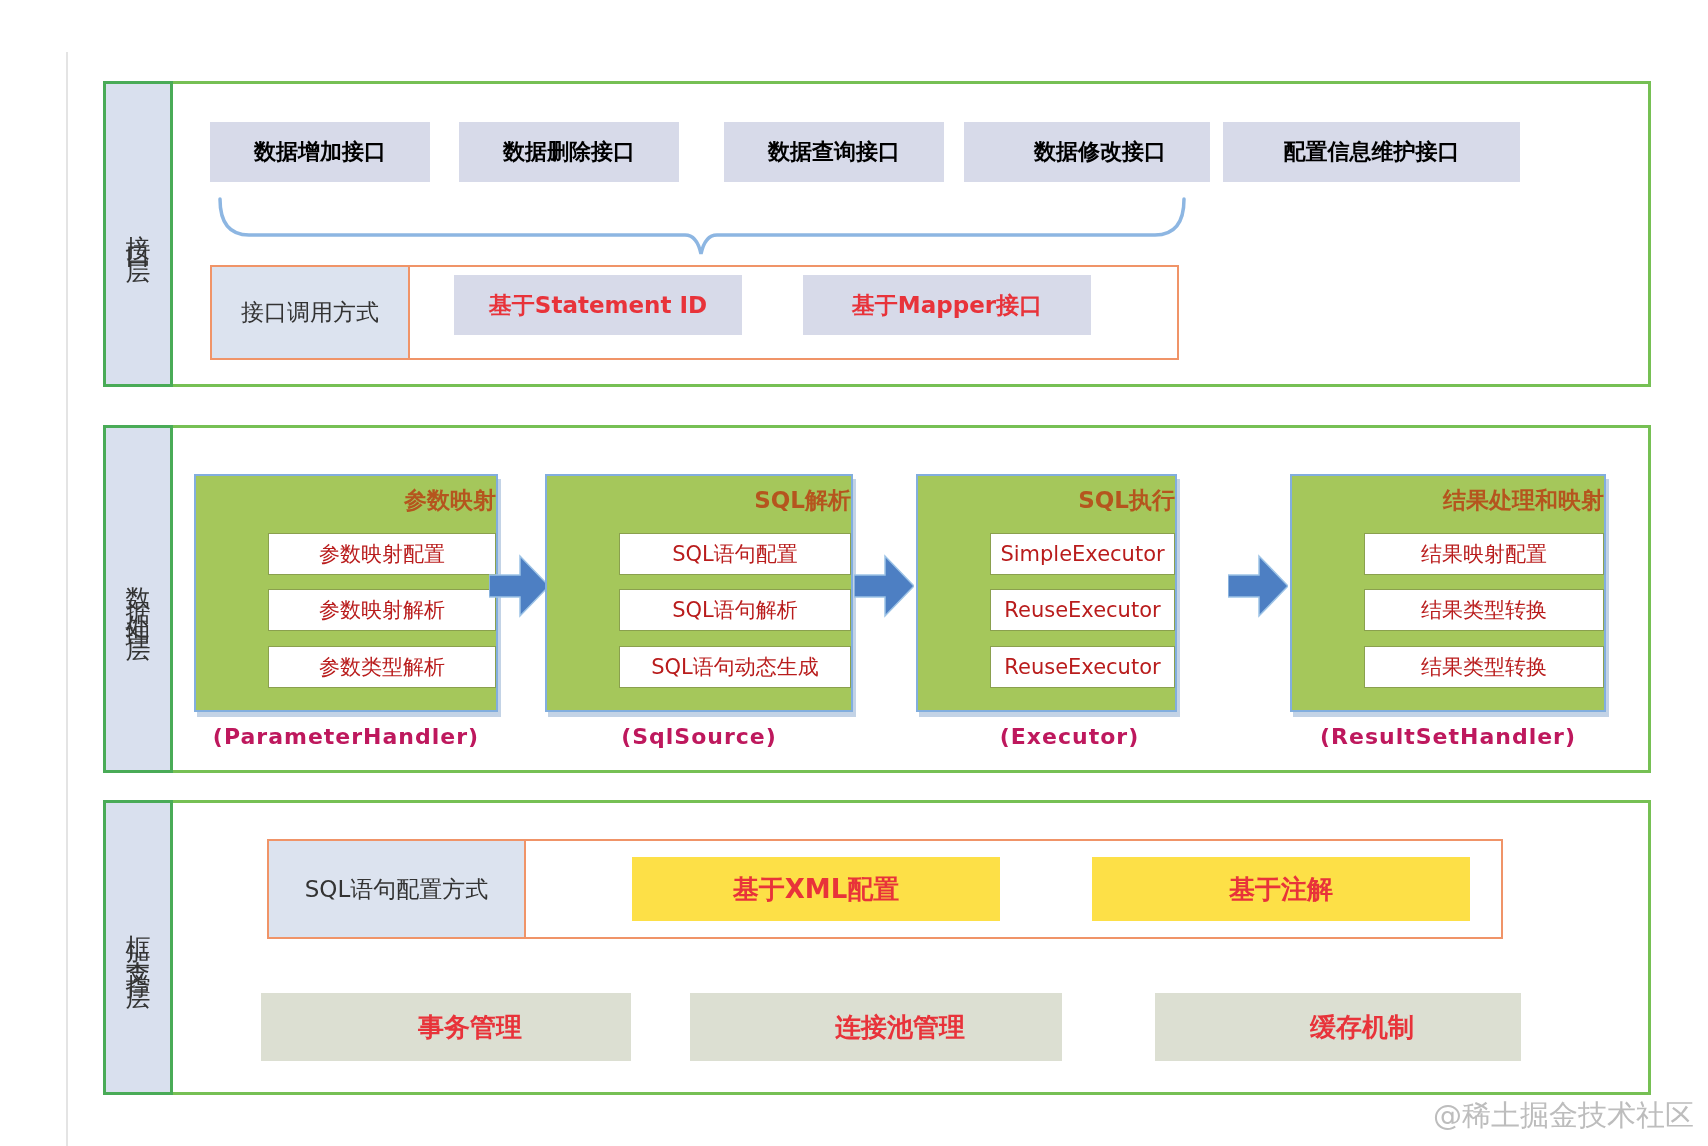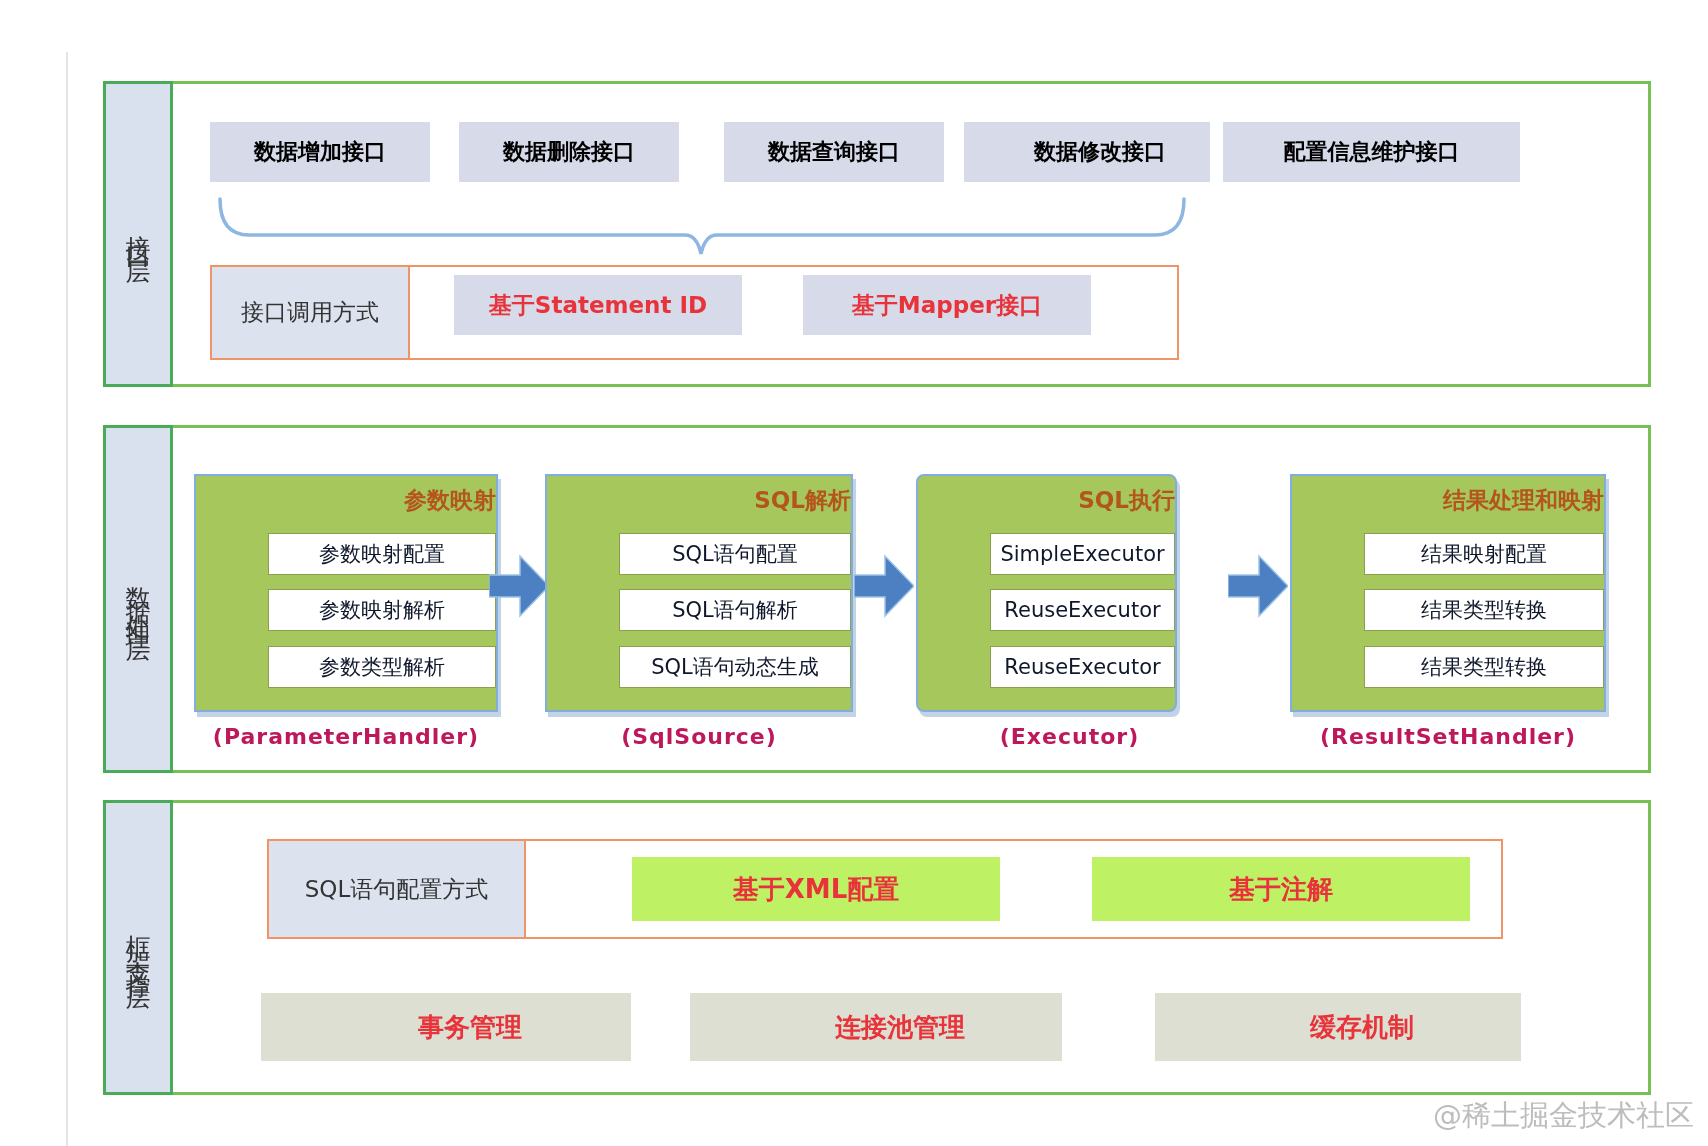--- a/index.html
+++ b/index.html
@@ -59,49 +59,49 @@
   #call-opt-1{left:591px;width:288px;}
 
   
   .module{
     position:absolute;top:46px;height:238px;background:#a5c75b;
     border:2px solid #82aede;box-sizing:border-box;box-shadow:3px 5px 0 #c3d3e6;
     display:flex;flex-direction:column;align-items:flex-end;padding-top:6px;
   }
   #module-0{left:88px;width:304px;}
   #module-1{left:439px;width:308px;}
-  #module-2{left:810px;width:261px;border-radius:8px;}
+  #module-2{left:810px;width:261px;}
   #module-3{left:1184px;width:316px;}
   .module-title{height:36px;line-height:36px;font-size:23px;font-weight:bold;color:#b5551e;white-space:nowrap;}
   .module-items{
     flex:1;width:calc(100% - 72px);display:flex;flex-direction:column;
     justify-content:space-evenly;padding-bottom:8px;
   }
   .module-item{
     height:42px;line-height:40px;background:#ffffff;border:1px solid #8aa04e;
-    box-sizing:border-box;text-align:center;font-size:21px;color:#0f172a;white-space:nowrap;
+    box-sizing:border-box;text-align:center;font-size:21px;color:#b91c1c;white-space:nowrap;
   }
   .flow-arrow{position:absolute;top:126px;width:60px;height:64px;}
   #arrow-0{left:383px;}
   #arrow-1{left:748px;}
   #arrow-2{left:1122px;}
   .handler-label{
     position:absolute;top:296px;height:30px;text-align:center;
     color:#be185d;font-weight:bold;font-size:22px;letter-spacing:1px;white-space:nowrap;
   }
   #handler-0{left:88px;width:304px;}
   #handler-1{left:439px;width:308px;}
   #handler-2{left:810px;width:307px;}
   #handler-3{left:1184px;width:316px;}
 
   
   #sql-config-box{left:161px;top:36px;width:1236px;height:100px;}
   #sql-config-box .head-cell{width:257px;}
   .olive-opt{
-    position:absolute;top:16px;height:64px;background:#bef264;
+    position:absolute;top:16px;height:64px;background:#fde047;
     color:#e8333a;font-weight:bold;font-size:26px;
     display:flex;align-items:center;justify-content:center;white-space:nowrap;
   }
   #sql-opt-0{left:363px;width:368px;}
   #sql-opt-1{left:823px;width:378px;}
   .support-btn{
     position:absolute;top:190px;height:68px;background:#dcdfd2;
     color:#e8333a;font-weight:bold;font-size:26px;
     display:flex;align-items:center;justify-content:center;white-space:nowrap;padding-left:48px;
   }

